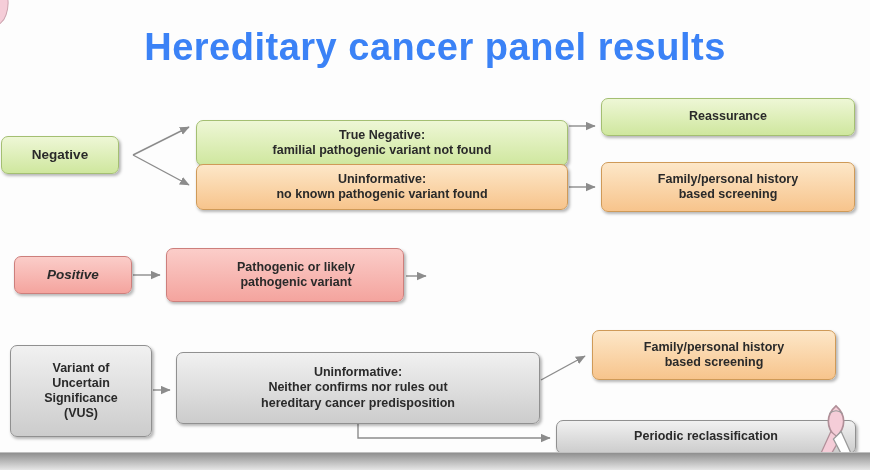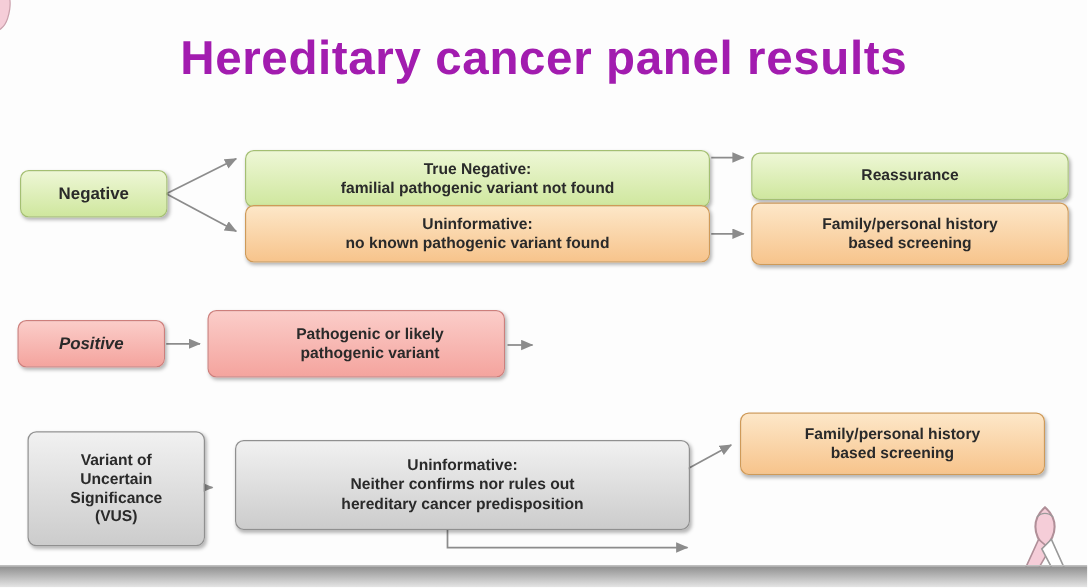--- a/index.html
+++ b/index.html
@@ -5,34 +5,34 @@
   * { margin:0; padding:0; box-sizing:border-box; }
   html,body { background:#ffffff; }
   body { font-family:"Liberation Sans", sans-serif; }
   .canvas {
     position:relative; width:870px; height:470px;
     background:#fdfdfd; overflow:hidden;
   }
   .title {
     position:absolute; top:26px; left:0; width:100%;
     text-align:center; font-size:38px; font-weight:700;
-    color:#a21caf; letter-spacing:0.5px;
+    color:#3b82f6; letter-spacing:0.5px;
   }
   .arrows { position:absolute; left:0; top:0; width:870px; height:470px; pointer-events:none; }
   .node {
     position:absolute; display:flex; align-items:center; justify-content:center;
     text-align:center; font-weight:700; font-size:12.5px; line-height:1.22;
     color:#2a2a2a; border-radius:7px; white-space:pre-line;
     box-shadow:1.5px 2px 3px rgba(0,0,0,0.28); padding:2px 6px;
   }
   .node.head { font-size:13.5px; }
   .green  { background:linear-gradient(#eef7d6, var(--color-green,  #cfe79e)); border:1px solid #a4bf72; }
   .orange { background:linear-gradient(#fde7c8, var(--color-orange, #f7c48c)); border:1px solid #cf9a58; }
   .pink   { background:linear-gradient(#fbcdc9, var(--color-pink,   #f4a49e)); border:1px solid #cd7f7c; }
-  .gray   { background:linear-gradient(#f1f1f1, var(--color-gray,   #cccccc)); border:1px solid #909090;margin-left:12px; }
+  .gray   { background:linear-gradient(#f1f1f1, var(--color-gray,   #cccccc)); border:1px solid #909090; }
   .bottom-bar {
     position:absolute; left:0; top:452px; width:870px; height:18px;
     background:linear-gradient(#8f8f8f, #e6e6e6);
     border-top:1px solid #bfbfbf;
   }
   .ribbon { position:absolute; left:808px; top:402px; width:56px; height:64px; }
   .corner-fragment {
     position:absolute; left:-10px; top:-8px; width:18px; height:34px;
     background:var(--color-ribbon-pink,#f5cdd8); border:1px solid #caa0ac;
     border-radius:50% 50% 50% 50%/60% 60% 40% 40%; transform:rotate(18deg);
@@ -57,42 +57,43 @@
       <path d="M569 126 L595 126" marker-end="url(#ah)"></path>
       <path d="M569 187 L595 187" marker-end="url(#ah)"></path>
       <path d="M133 275 L160 275" marker-end="url(#ah)"></path>
       <path d="M406 276 L426 276" marker-end="url(#ah)"></path>
       <path d="M153 390 L170 390" marker-end="url(#ah)"></path>
       <path d="M541 380 L585 356" marker-end="url(#ah)"></path>
       <path d="M358 424 L358 438 L550 438" marker-end="url(#ah)"></path>
     </g>
   </svg>
 
-  <div class="node green head" style="left:16px; top:136px; width:118px; height:38px;">Negative</div>
+  <div class="node green head" style="left:1px; top:136px; width:118px; height:38px;">Negative</div>
   <div class="node green" style="left:196px; top:120px; width:372px; height:46px;">True Negative:
 familial pathogenic variant not found</div>
-  <div class="node green" style="left:601px; top:122px; width:254px; height:38px;">Reassurance</div>
+  <div class="node green" style="left:601px; top:98px; width:254px; height:38px;">Reassurance</div>
   <div class="node orange" style="left:196px; top:164px; width:372px; height:46px;">Uninformative:
 no known pathogenic variant found</div>
   <div class="node orange" style="left:601px; top:162px; width:254px; height:50px;">Family/personal history
 based screening</div>
 
   <div class="node pink head" style="left:14px; top:256px; width:118px; height:38px;font-style:italic;">Positive</div>
   <div class="node pink" style="left:166px; top:248px; width:238px; height:54px;padding-left:28px;">Pathogenic or likely
 pathogenic variant</div>
 
   <div class="node gray" style="left:10px; top:345px; width:142px; height:92px;">Variant of
 Uncertain
 Significance
 (VUS)</div>
   <div class="node gray" style="left:176px; top:352px; width:364px; height:72px;">Uninformative:
 Neither confirms nor rules out
 hereditary cancer predisposition</div>
   <div class="node orange" style="left:592px; top:330px; width:244px; height:50px;">Family/personal history
 based screening</div>
+  <div class="node gray" style="left:556px; top:420px; width:300px; height:34px;">Periodic reclassification</div>
 
   <div class="ribbon">
     <svg viewBox="0 0 40 50" width="56" height="64" xmlns="http://www.w3.org/2000/svg">
       <path d="M20 3 C12 10 12 20 20 28 C28 20 28 10 20 3 Z" fill="#f5cdd8" stroke="#b08f98" stroke-width="1.3"></path>
       <path d="M16 23 L6 45 L12 48 L23 29 Z" fill="#f5cdd8" stroke="#b08f98" stroke-width="1"></path>
       <path d="M24 23 L33 43 L27 46 L18 29 Z" fill="#ffffff" stroke="#9a9a9a" stroke-width="1"></path>
       <path d="M15 9 C18 6 22 6 25 9" fill="none" stroke="#9a9a9a" stroke-width="0.8"></path>
     </svg>
   </div>
   <div class="corner-fragment"></div>

